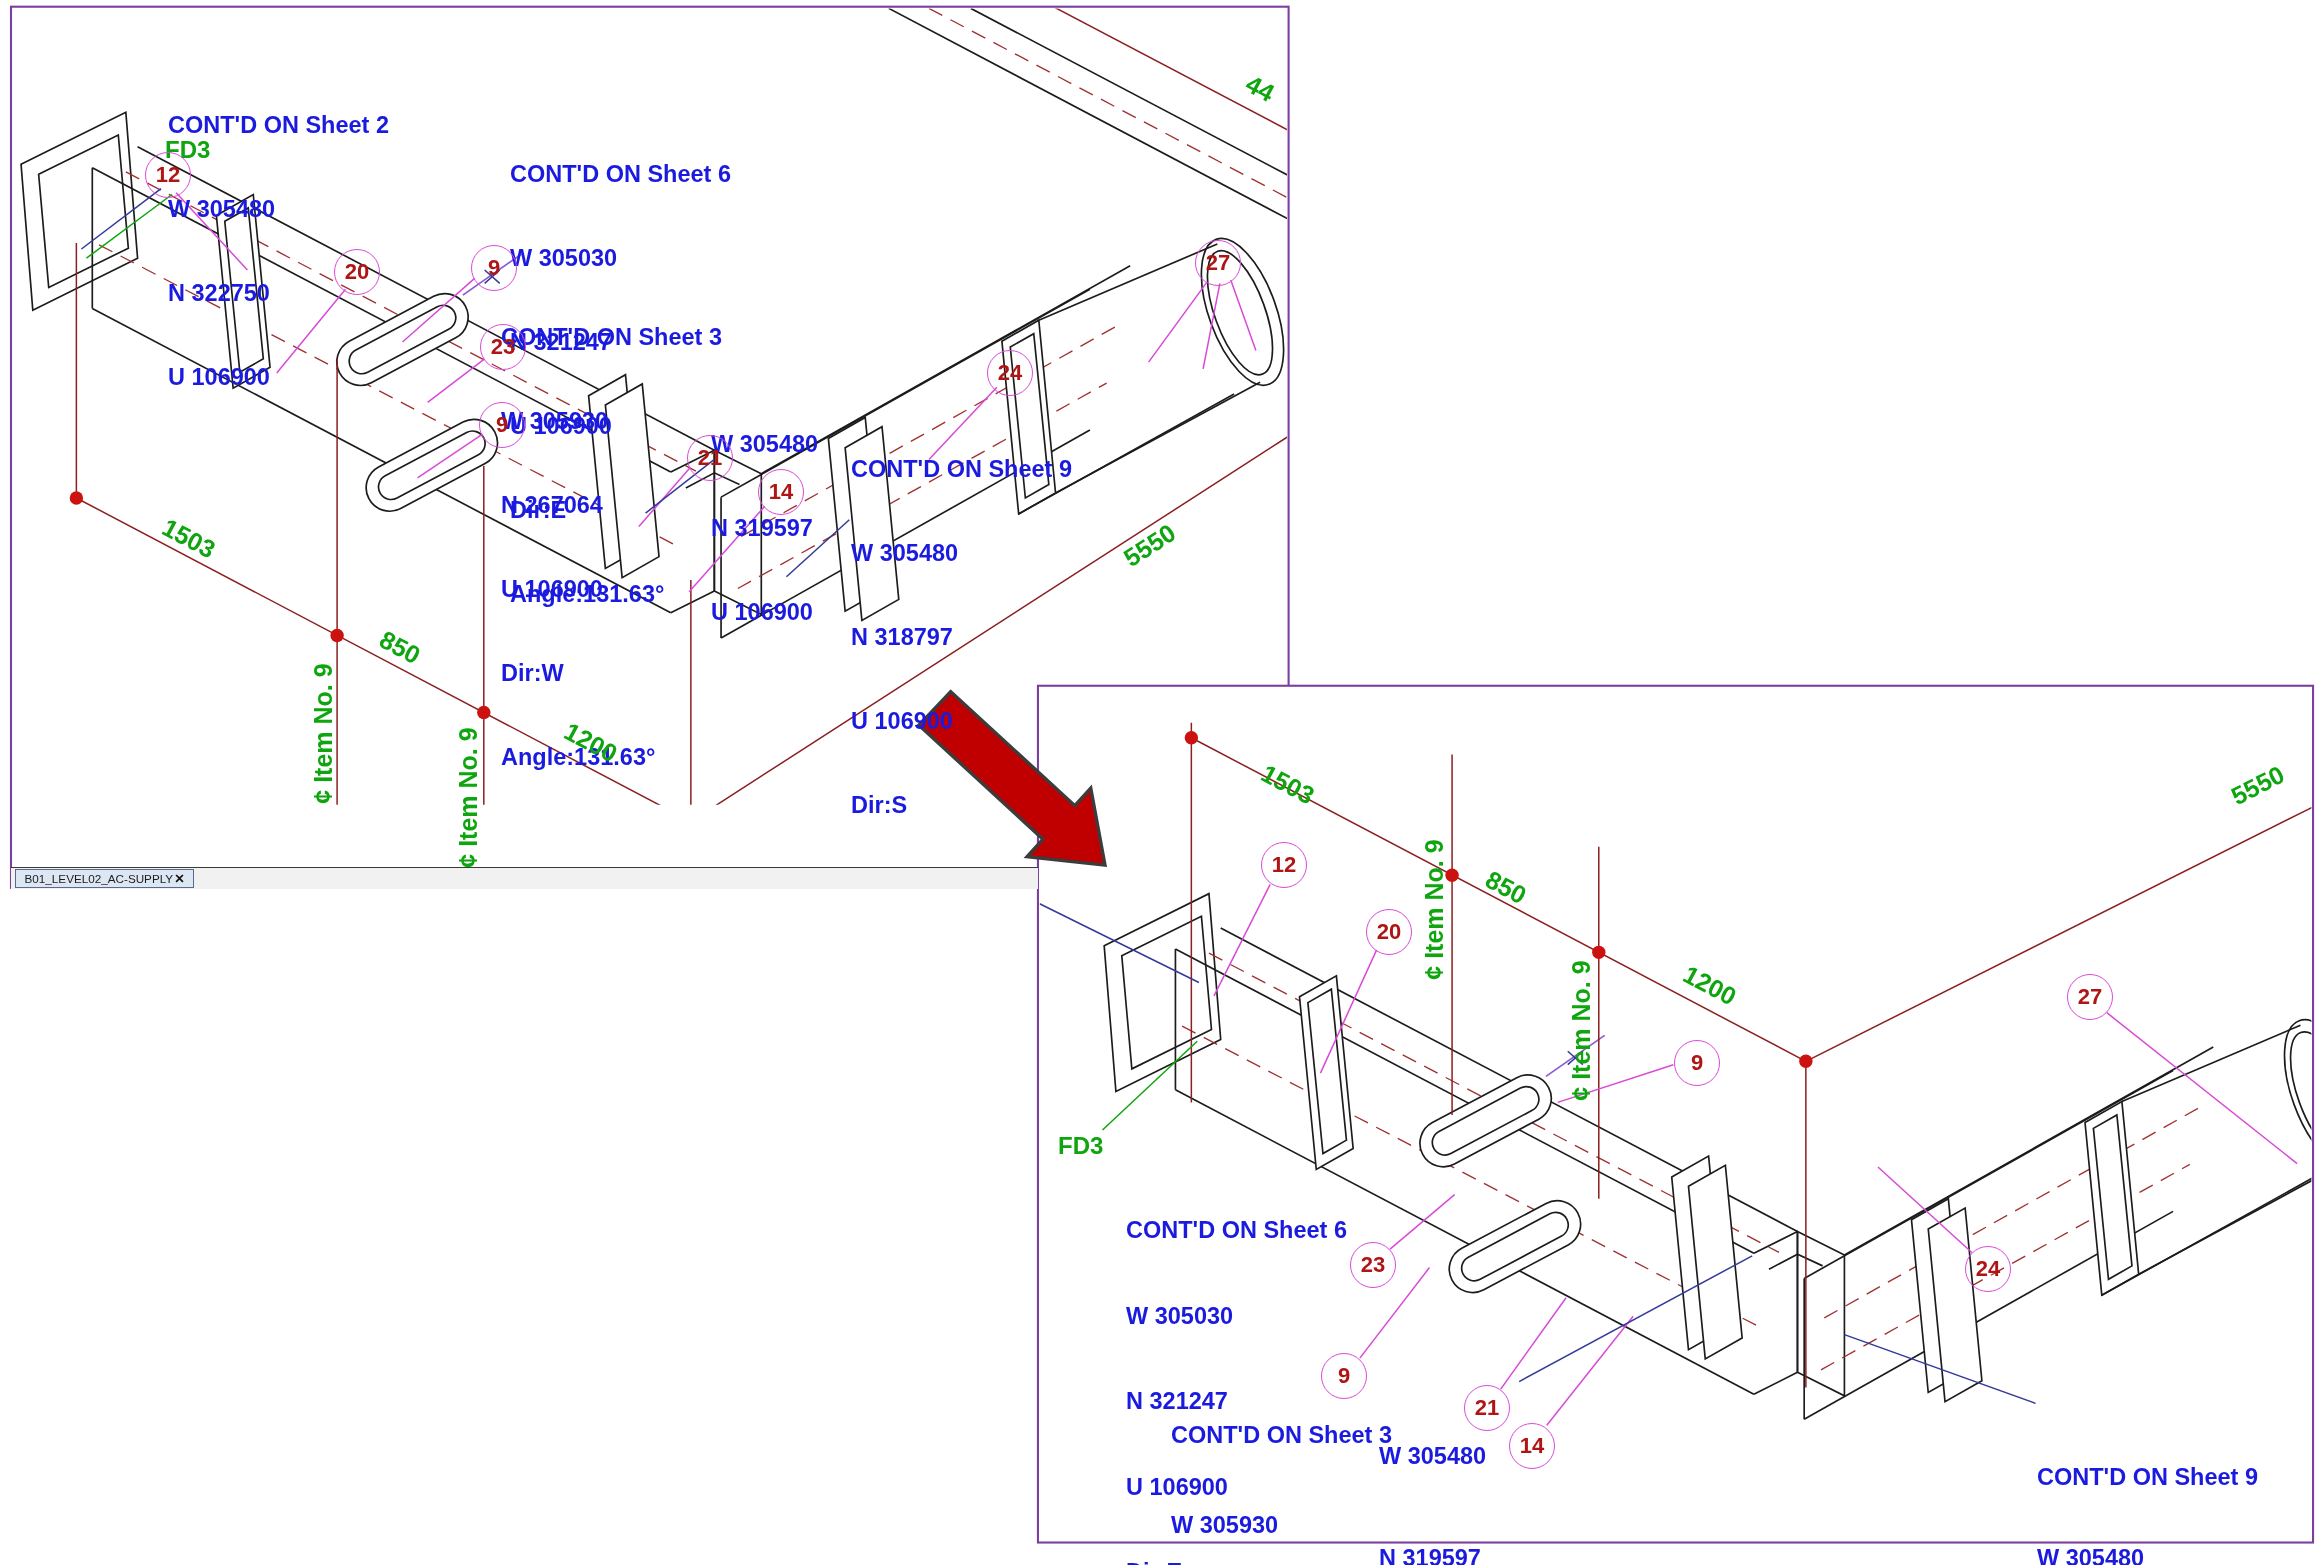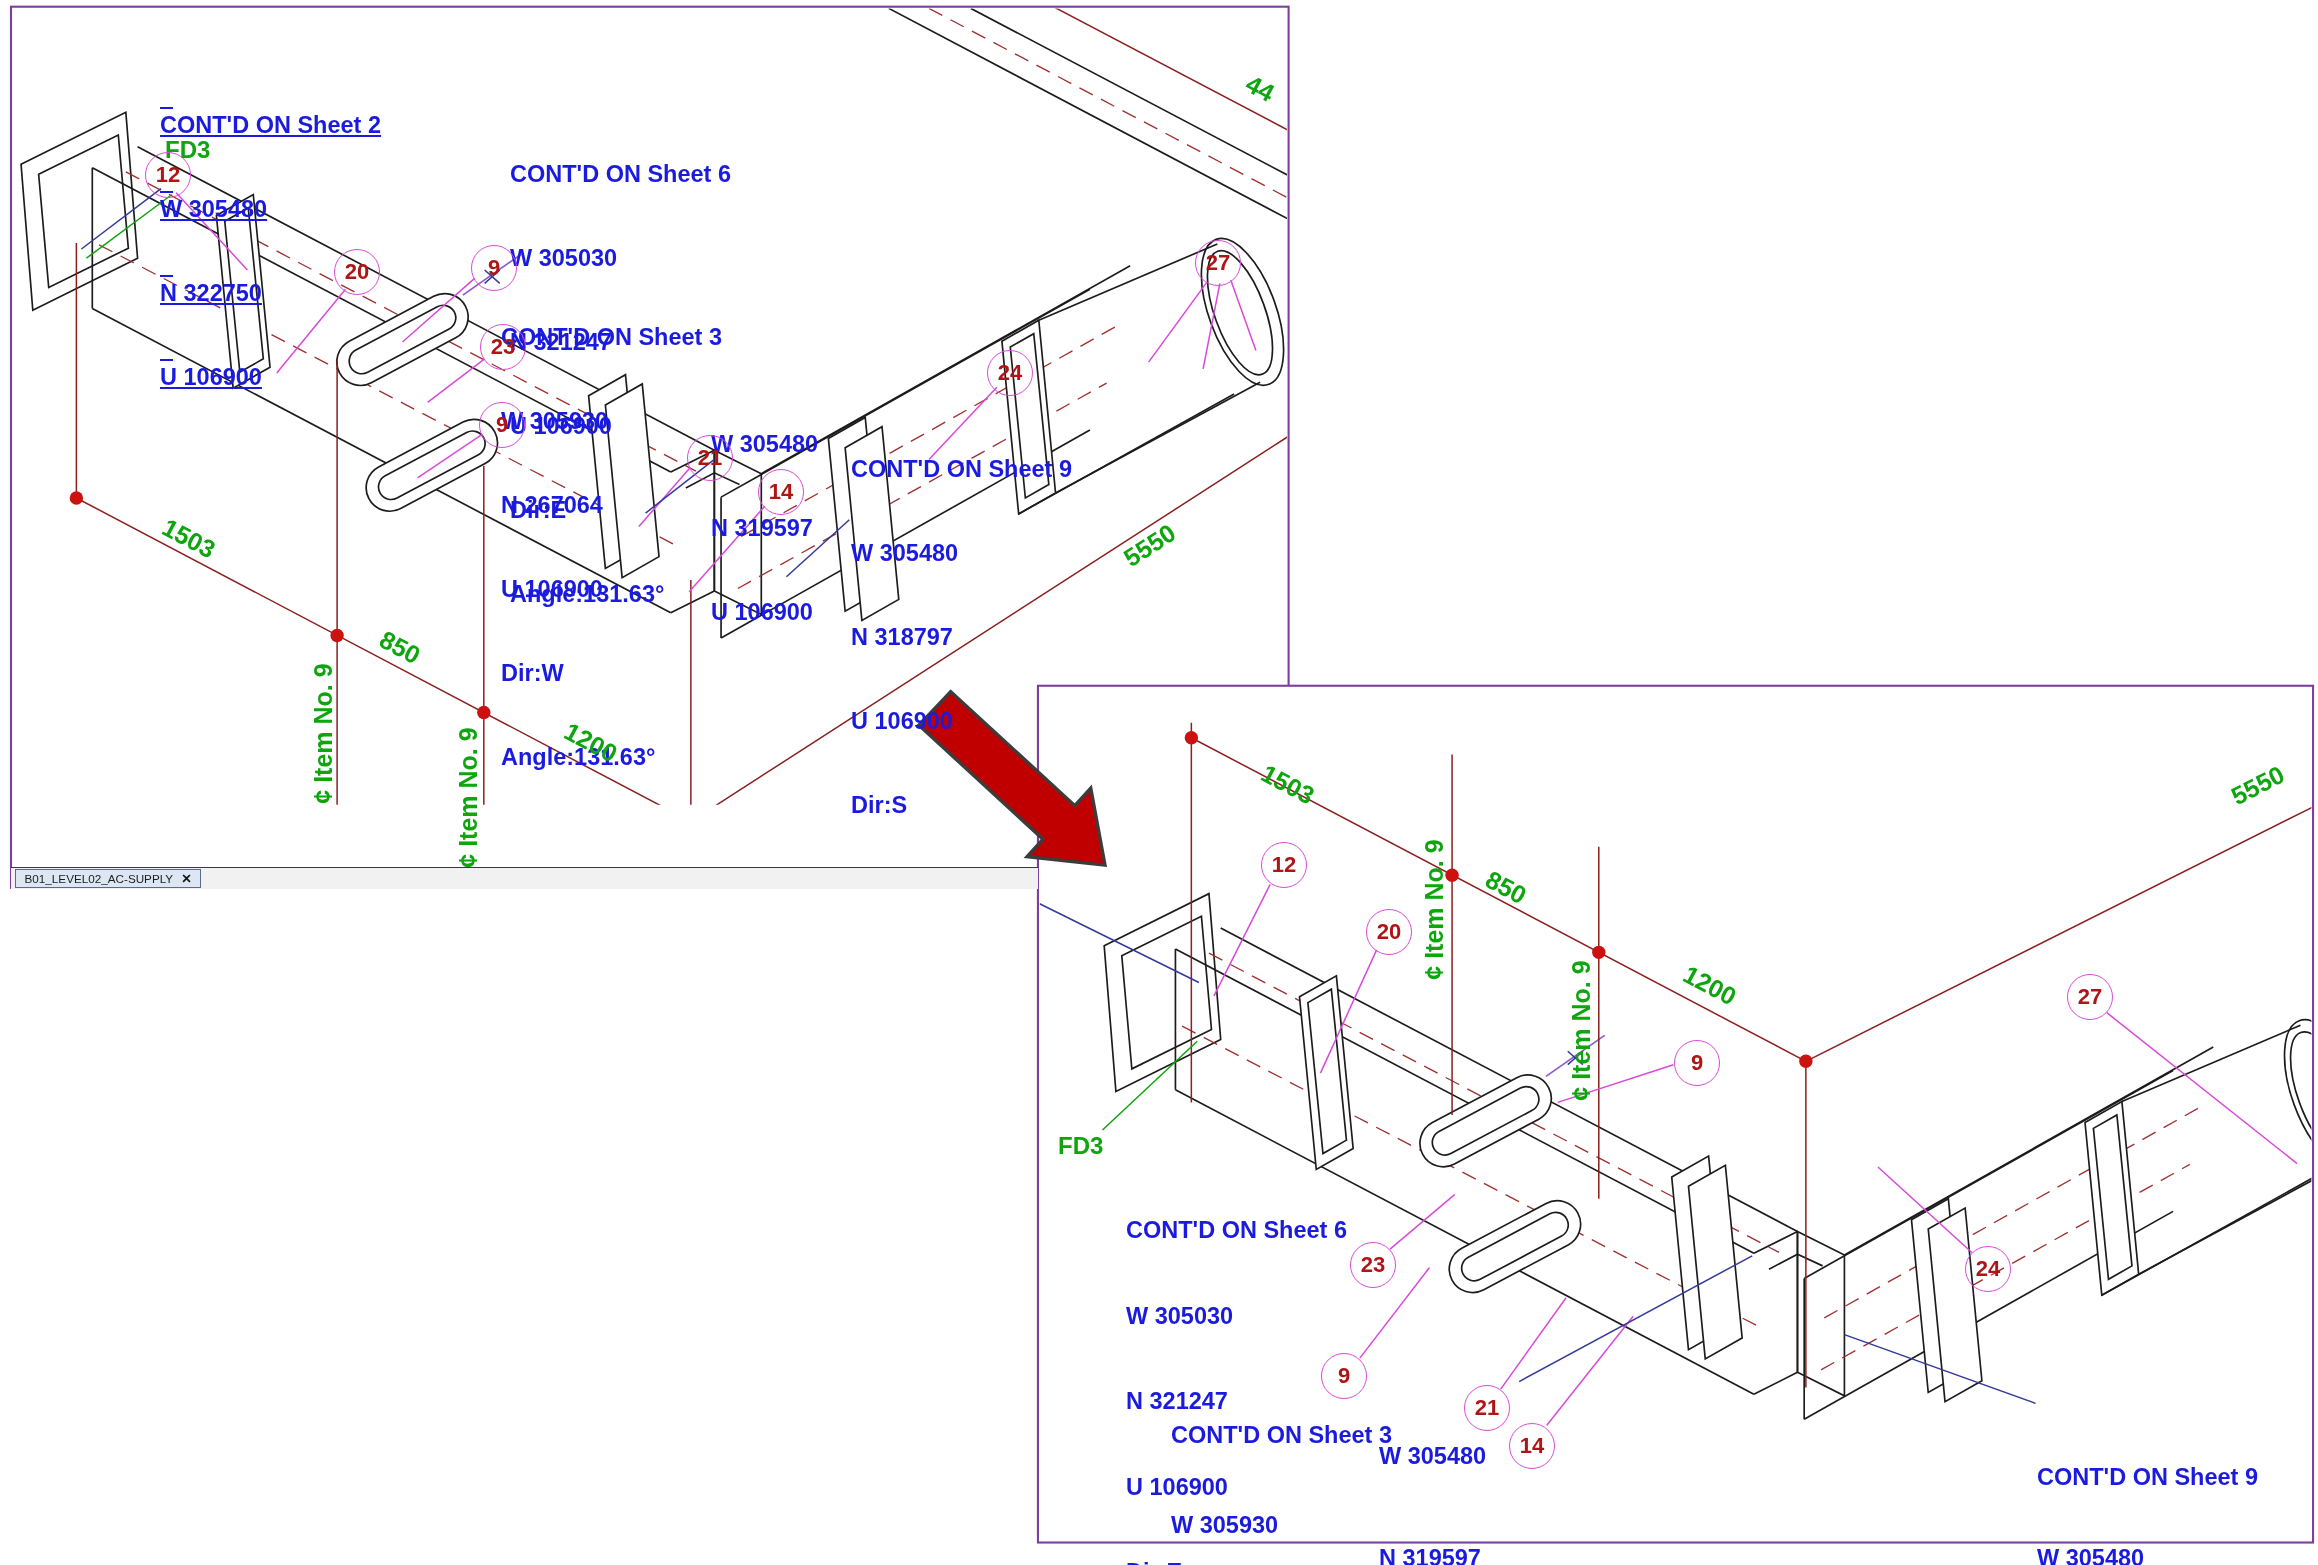--- a/index.html
+++ b/index.html
@@ -23,21 +23,21 @@
   .green{color:#0ea50e;font-weight:bold;font-size:25px;}
   .rot{transform-origin:center center;}
   .itemlbl{position:absolute;z-index:3;width:268px;height:25px;text-align:center;
            transform:rotate(-90deg);transform-origin:center center;}
   .balloon{position:absolute;z-index:4;width:44px;height:44px;border:1.7px solid #d84ad8;
            border-radius:50%;display:flex;align-items:center;justify-content:center;
            color:#b01515;font-weight:bold;font-size:22px;background:transparent;}
   .tabbar{position:absolute;left:11px;top:867px;width:1027px;height:21px;
           background:#f1f1f1;border-top:1.7px solid #3a3a3a;z-index:3;}
   .tab{position:absolute;left:4.2px;top:0.8px;height:17.6px;background:#dde6f3;
-       border:0.8px solid #5a6a8a;display:flex;align-items:center;gap:8px;
+       border:0.8px solid #5a6a8a;display:flex;align-items:center;gap:1px;
        padding:0 8.4px 0 8.4px;font-size:11.7px;color:#1c1c1c;z-index:4;}
   .tab .x{font-weight:bold;font-size:12.6px;color:#111;}
 </style>
 </head>
 <body>
 
 <svg class="canvas" width="2319" height="1566" viewBox="0 0 2766 1868">
   <defs>
     <clipPath id="clipUp">
         <rect x="15" y="10" width="1520" height="950"></rect>
@@ -155,21 +155,21 @@
     <path class="lead" d="M1845,1700 L1948,1570"></path>
     <path class="lead" d="M2352,1494 L2240,1392"></path>
     <path class="lead" d="M2513,1208 L2740,1388"></path>
     <path class="navy" d="M1812,1648 L2090,1498"></path>
     <path class="navy" d="M2200,1592 L2428,1674"></path>
   </g>
 
   <polygon points="1134,825 1282,961 1301,940 1318,1032 1225,1022 1244,1001 1096,865" fill="#c00000" stroke="#3c3c3c" stroke-width="4"></polygon>
 </svg>
 
-<div class="txt blue" style="left:160px;top:55px;text-decoration:underline;">
+<div class="txt blue" style="left:168px;top:55px;">
   <div>CONT'D ON Sheet 2</div>
   <div>W 305480</div>
   <div>N 322750</div>
   <div>U 106900</div>
 </div>
 <div class="txt green" style="left:165px;top:136px;font-size:24px;">FD3</div>
 
 <div class="txt blue" style="left:510px;top:104px;">
   <div>CONT'D ON Sheet 6</div>
   <div>W 305030</div>

